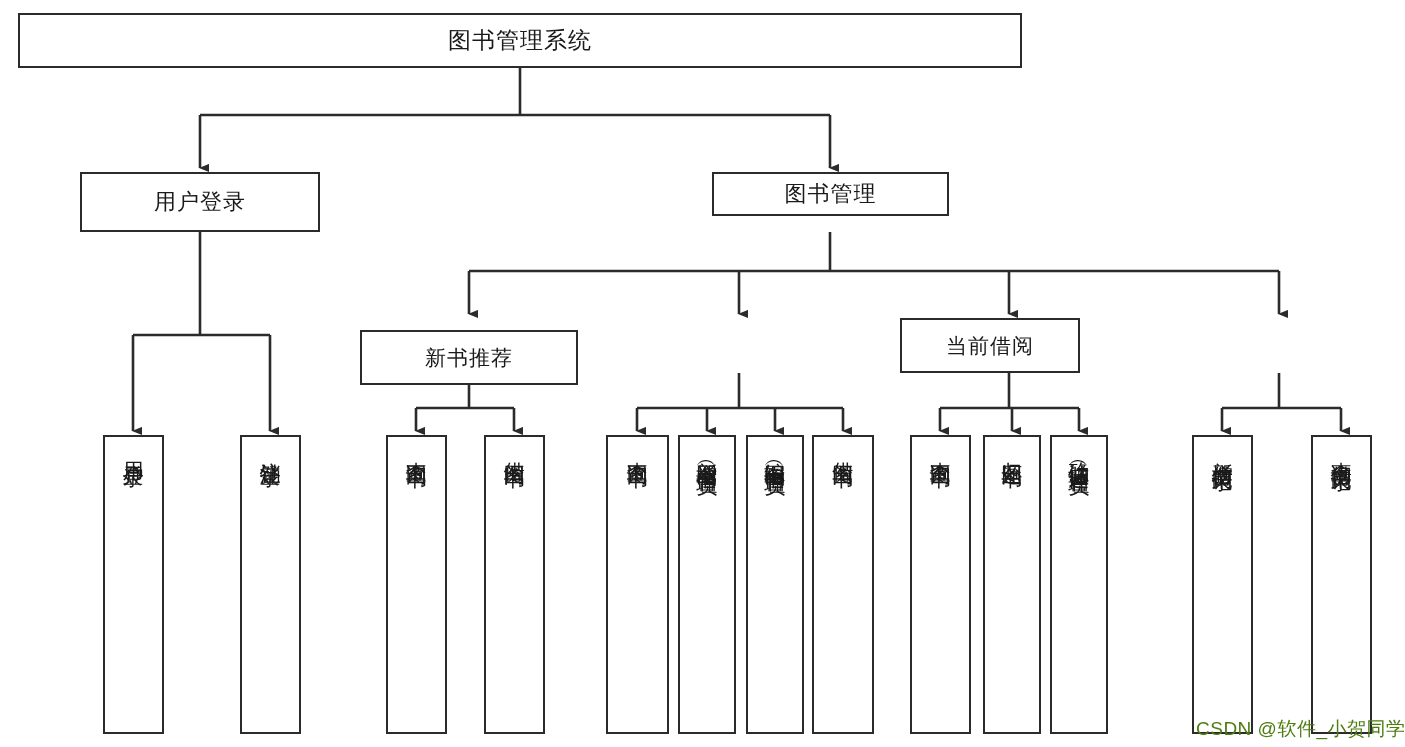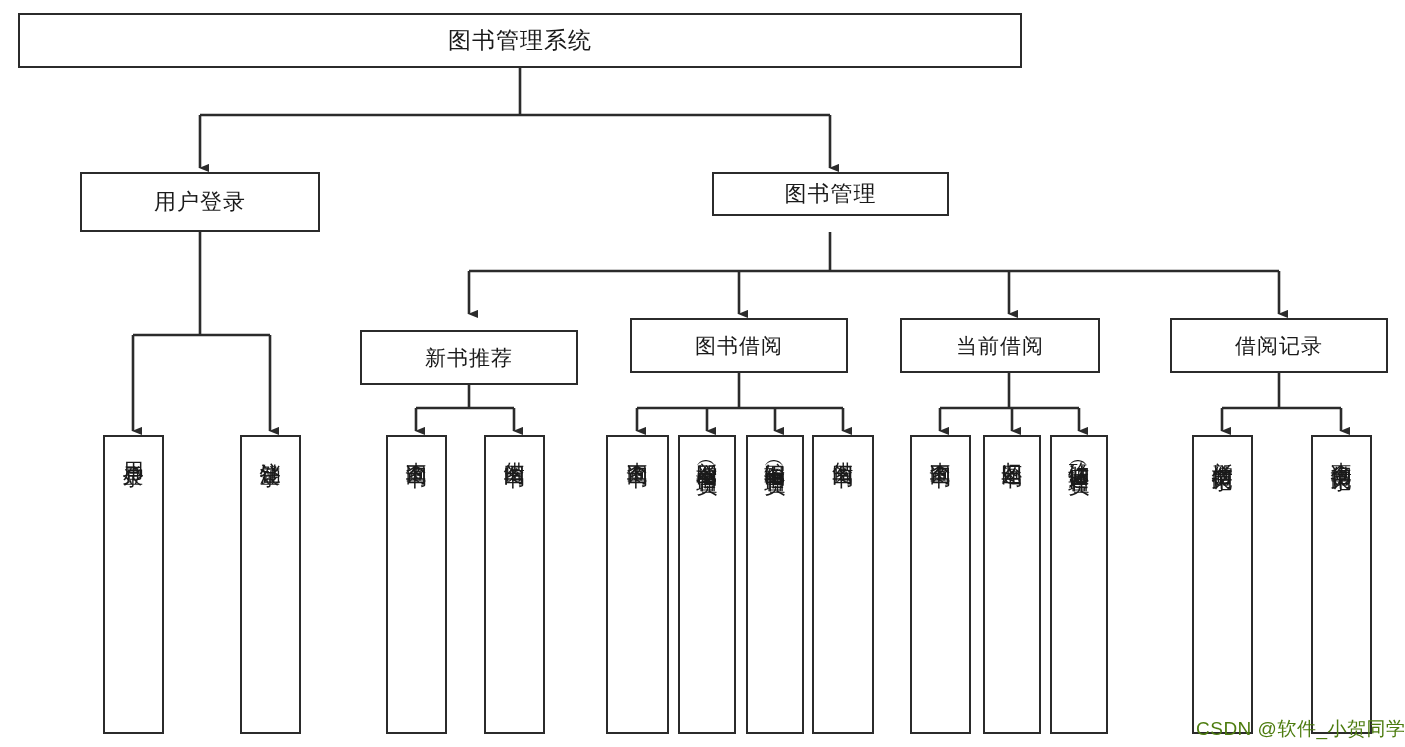--- a/index.html
+++ b/index.html
@@ -130,28 +130,22 @@
   <div class="node node-l2" style="left:80px; top:172px; width:240px; height:60px;">
     <span class="node-label">用户登录</span>
   </div>
   <div class="node node-l2" style="left:712px; top:172px; width:237px; height:44px;">
     <span class="node-label">图书管理</span>
   </div>
 
   <div class="node node-l3" style="left:360px; top:330px; width:218px; height:55px;">
     <span class="node-label">新书推荐</span>
   </div>
-  <div class="node node-l3" style="left:630px; top:318px; width:218px; height:55px;">
-    <span class="node-label">图书借阅</span>
-  </div>
-  <div class="node node-l3" style="left:900px; top:318px; width:200px; height:55px;">
+  <div class="node node-l3" style="left:900px; top:318px; width:180px; height:55px;">
     <span class="node-label">当前借阅</span>
-  </div>
-  <div class="node node-l3" style="left:1170px; top:318px; width:218px; height:55px;">
-    <span class="node-label">借阅记录</span>
   </div>
 
   <div class="node node-leaf" style="left:103px; top:435px; width:61px; height:299px;">
     <span class="node-label">用户登录</span>
   </div>
   <div class="node node-leaf" style="left:240px; top:435px; width:61px; height:299px;">
     <span class="node-label">注销登录</span>
   </div>
 
   <div class="node node-leaf" style="left:386px; top:435px; width:61px; height:299px;">

